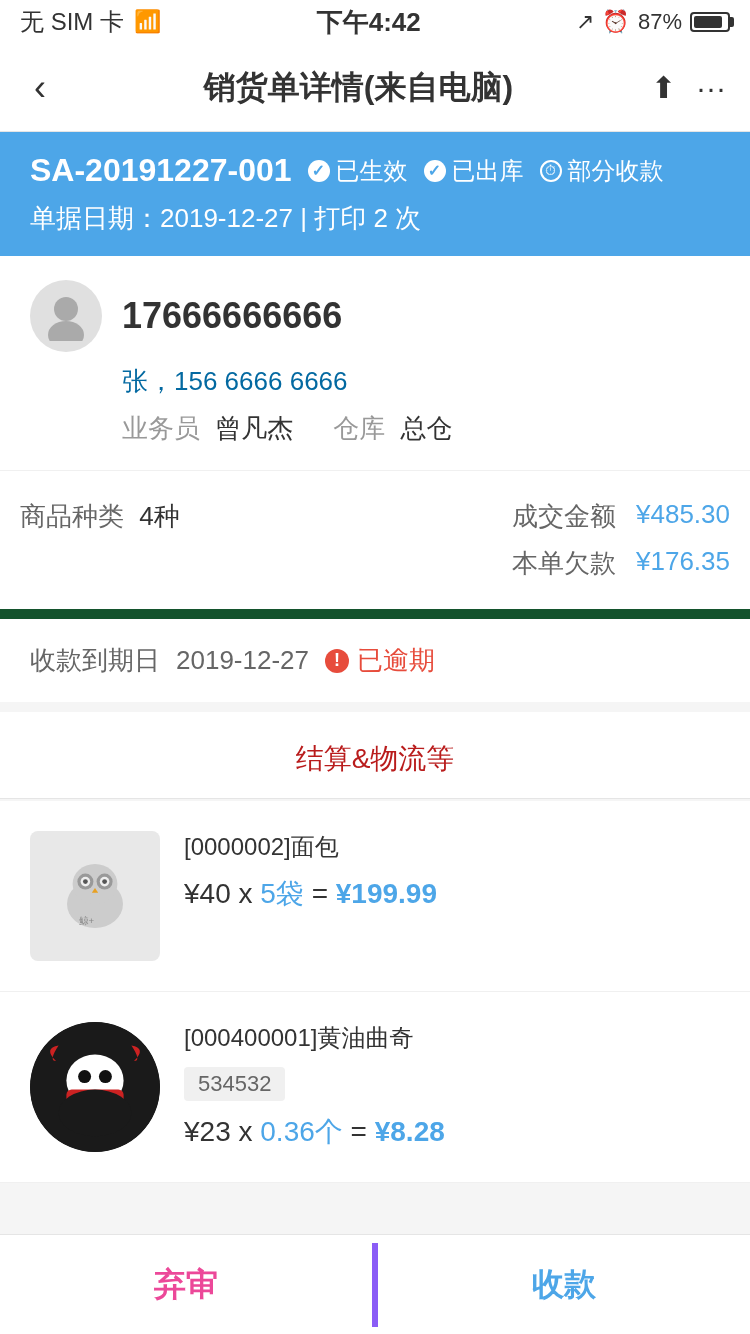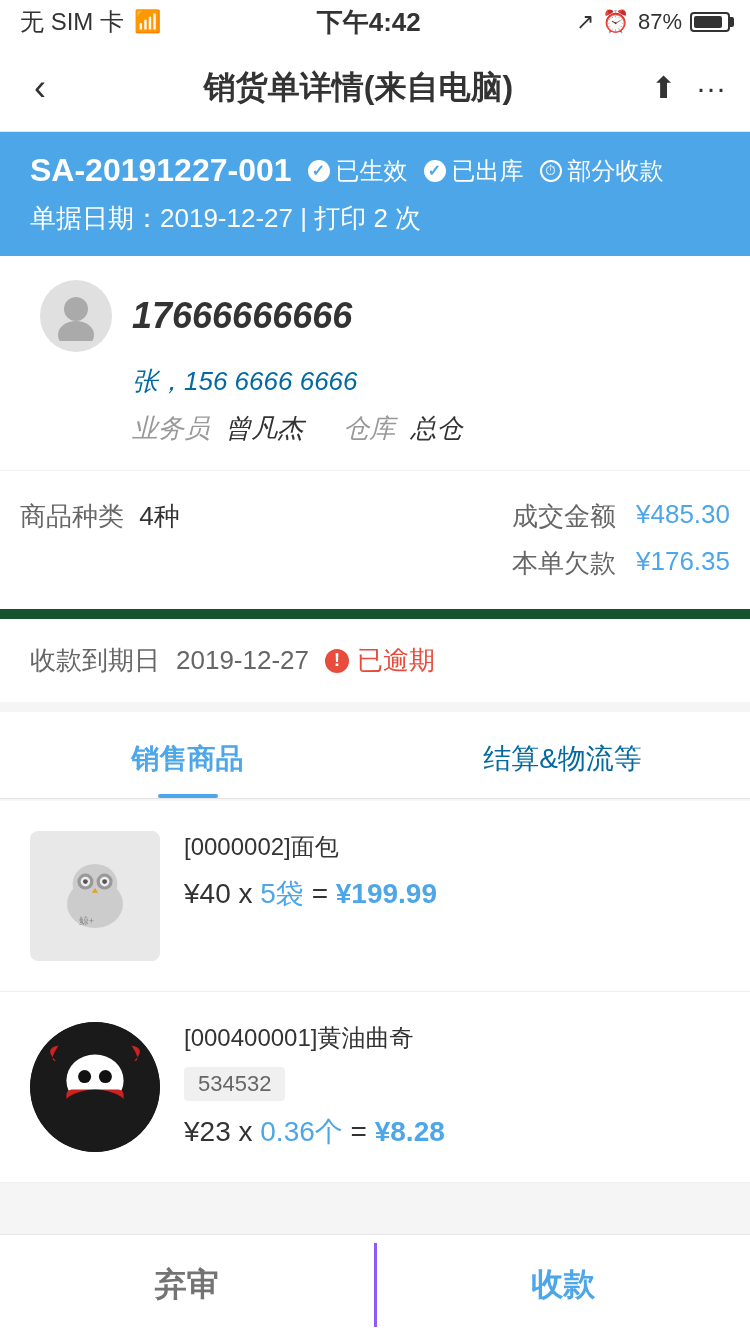--- a/index.html
+++ b/index.html
@@ -102,23 +102,22 @@
       color: #fff;
     }
     .header-date {
       font-size: 26px;
       color: #fff;
     }
 
     
     .customer-section {
       background: #fff;
-      padding: 24px 40px;
+      padding: 24px 30px;
       border-bottom: 1px solid #f0f0f0;
-      font-style: italic;
     }
     .customer-top {
       display: flex;
       align-items: center;
       gap: 20px;
       margin-bottom: 12px;
     }
     .avatar {
       width: 72px;
       height: 72px;
@@ -223,21 +222,21 @@
     .tabs-section {
       background: #fff;
       display: flex;
       border-bottom: 1px solid #e5e5e5;
     }
     .tab {
       flex: 1;
       text-align: center;
       padding: 28px 0 20px;
       font-size: 28px;
-      color: #0369a1;
+      color: #b91c1c;
       cursor: pointer;
       position: relative;
     }
     .tab.active {
       color: #4da6e8;
       font-weight: 600;
     }
     .tab.active::after {
       content: '';
       position: absolute;
@@ -313,22 +312,22 @@
     }
     .bottom-btn {
       flex: 1;
       text-align: center;
       font-size: 32px;
       font-weight: 600;
       cursor: pointer;
       padding: 20px 0;
     }
     .bottom-btn.left {
-      color: #737373;
-      border-right: 3px solid #8b5cf6;
+      color: #ec4899;
+      border-right: 6px solid #8b5cf6;
     }
     .bottom-btn.right {
       color: #4da6e8;
     }
 
     .wifi-icon { font-size: 22px; }
   </style>
 </head>
 <body>
 
@@ -423,23 +422,20 @@
 <div class="due-section">
   <span>收款到期日</span>
   <span>2019-12-27</span>
   <span class="overdue-badge">
     <span class="overdue-dot">!</span>
     <span>已逾期</span>
   </span>
 </div>
 
 <div class="tabs-section">
-  <div class="tab active">
-    <span>销售商品</span>
-  </div>
   <div class="tab">
     <span>结算&amp;物流等</span>
   </div>
 </div>
 
 <div class="products-section">
 
   <div class="product-item">
     <div class="product-thumb product-thumb-owl">
       <svg viewBox="0 0 100 100" xmlns="http://www.w3.org/2000/svg" width="80" height="80">

